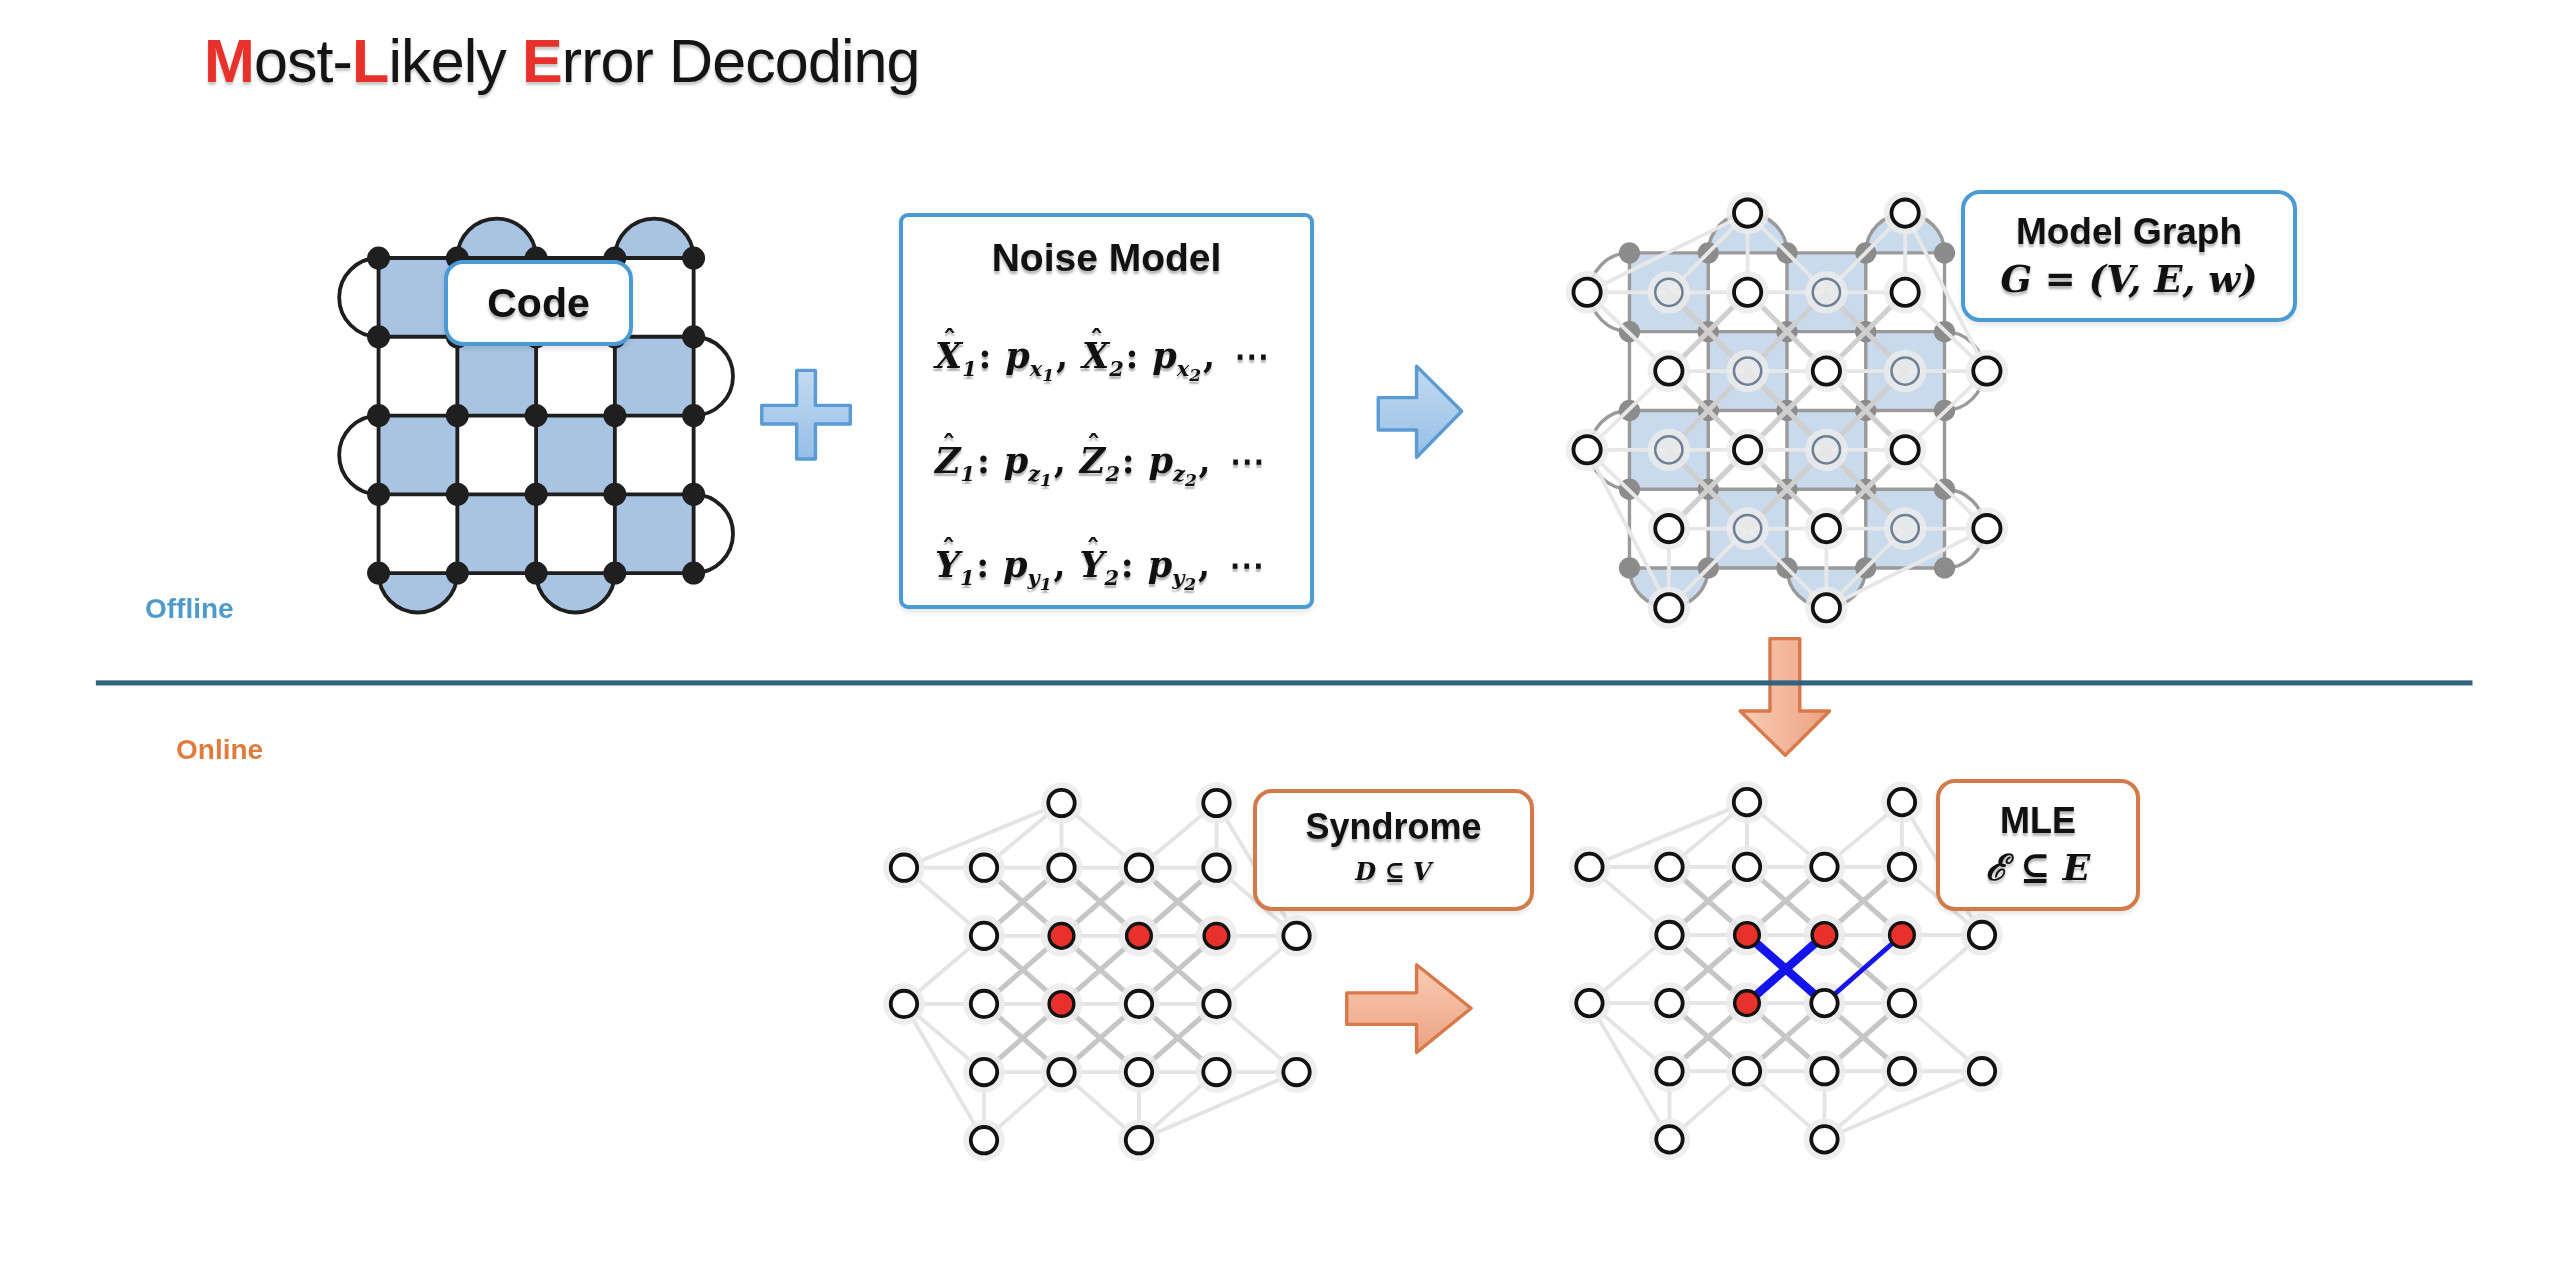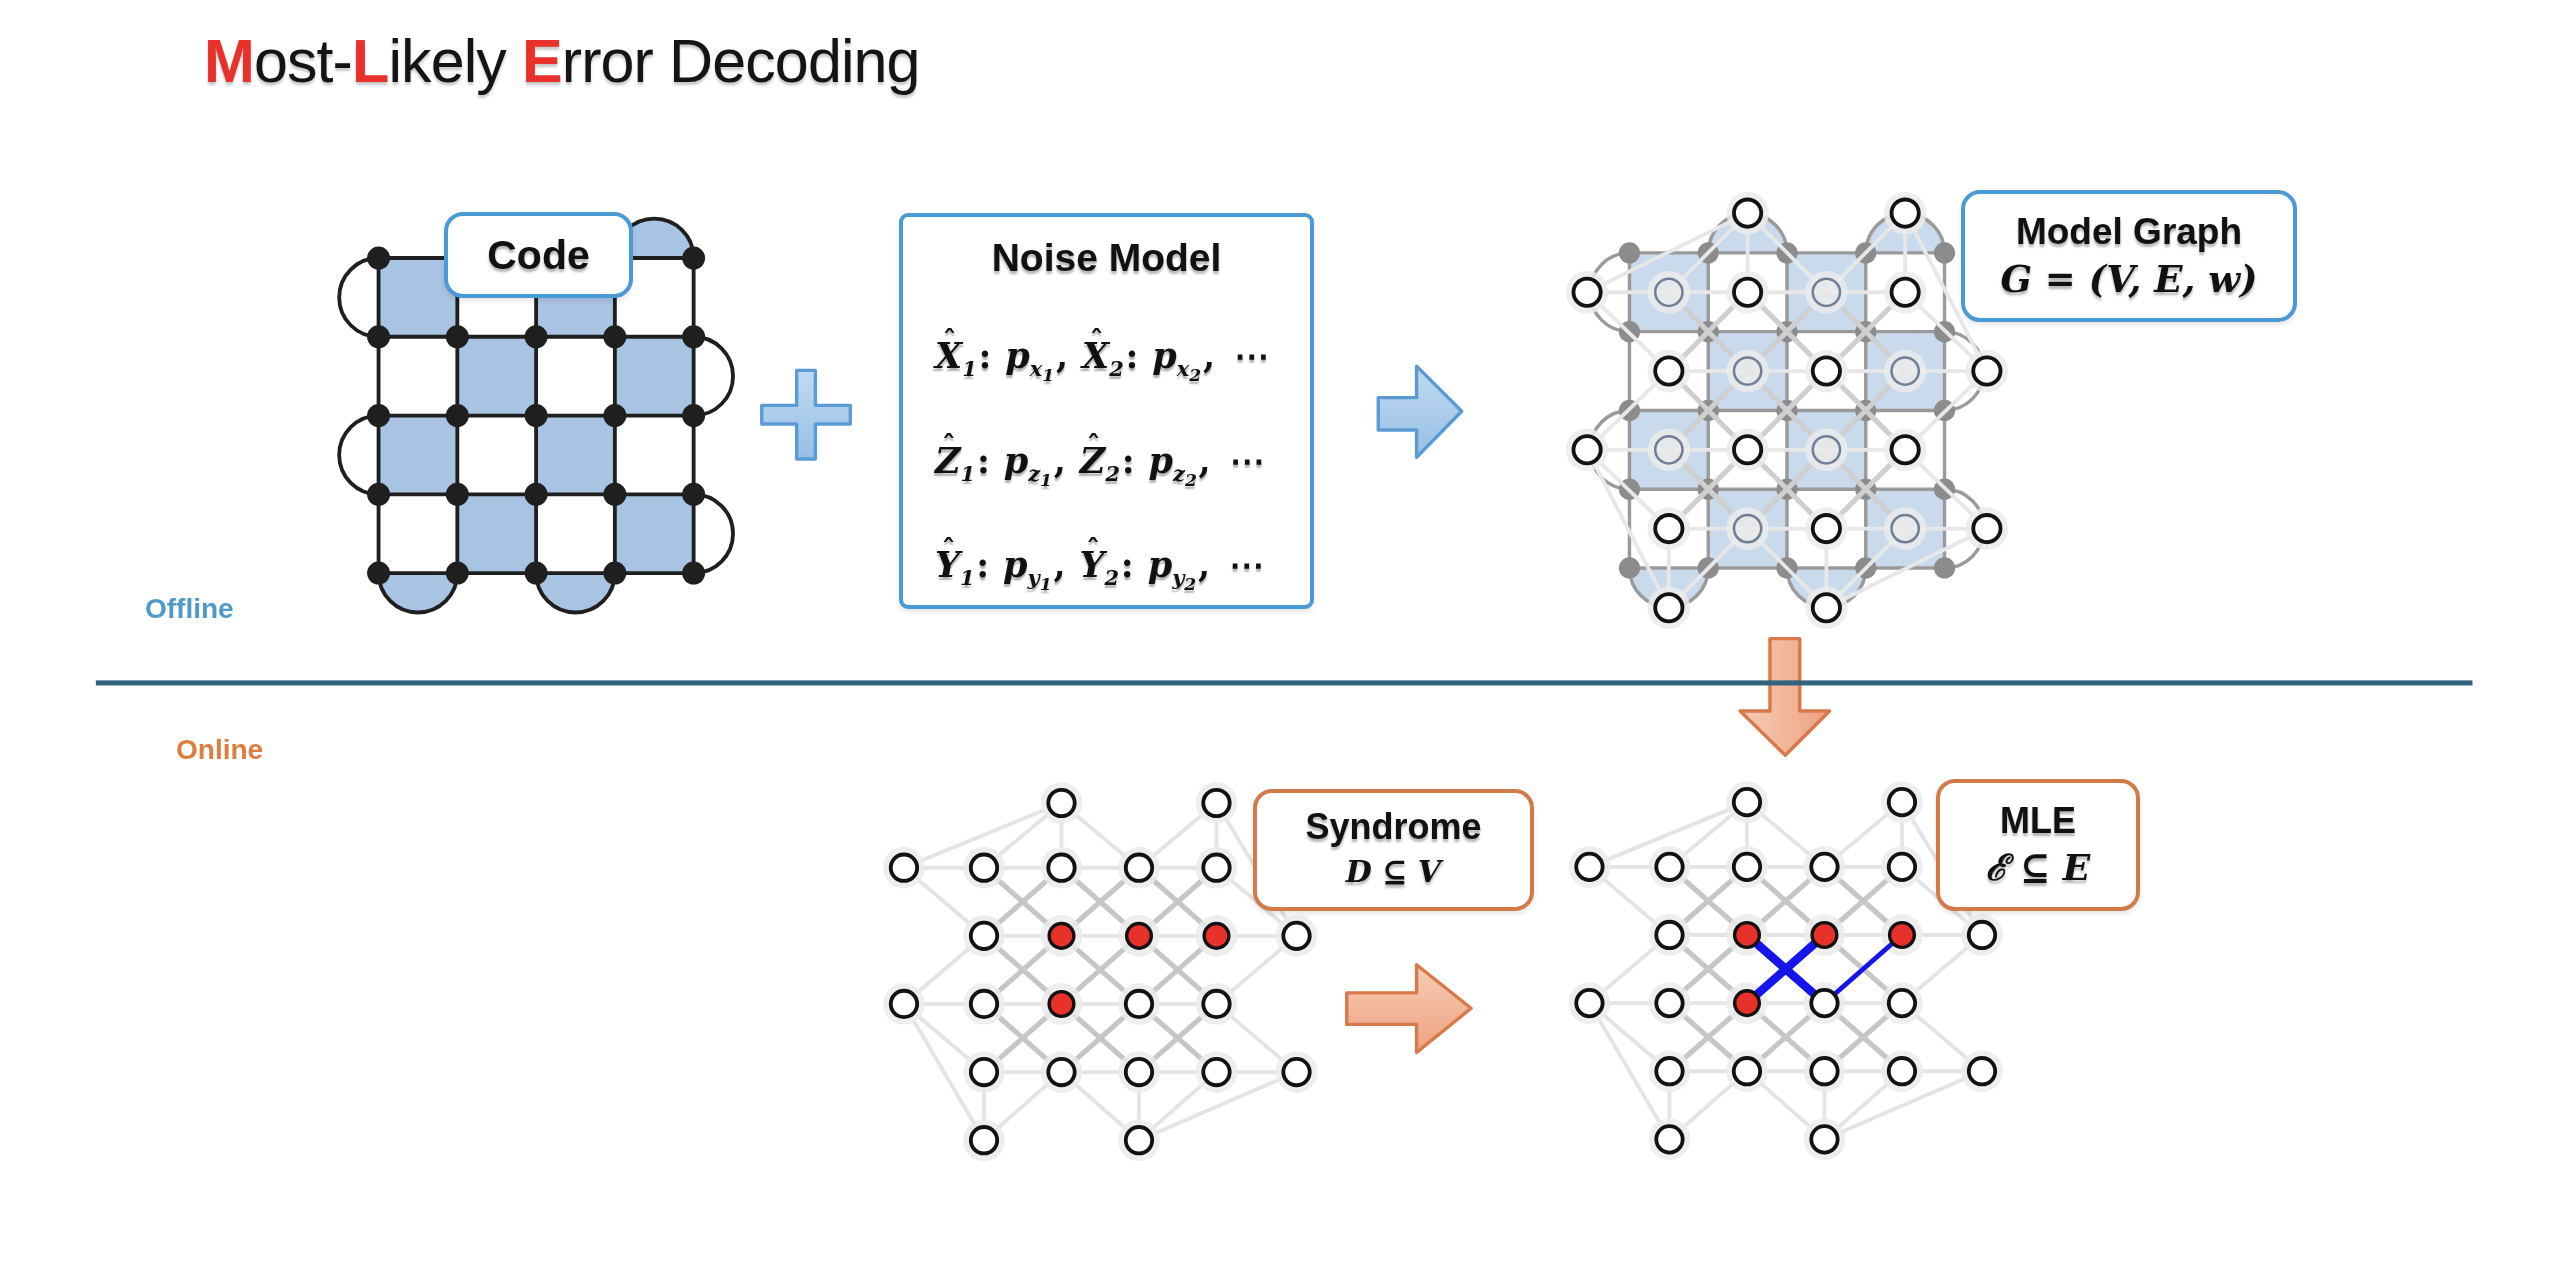--- a/index.html
+++ b/index.html
@@ -29,21 +29,21 @@
 
   #code-box{left:444px;top:212px;width:181px;height:78px;}
   #code-box .l1{font-size:41px;}
 
   #model-box{left:1961px;top:190px;width:328px;height:124px;}
   #model-box .l1{font-size:37px;line-height:46px;}
   #model-box .l2{font-size:37px;line-height:48px;}
 
   #syndrome-box{left:1253px;top:789px;width:273px;height:114px;}
   #syndrome-box .l1{font-size:36px;line-height:44px;}
-  #syndrome-box .l2{font-size:30px;line-height:46px;}
+  #syndrome-box .l2{font-size:24px;line-height:46px;}
 
   #mle-box{left:1936px;top:779px;width:196px;height:124px;}
   #mle-box .l1{font-size:36px;line-height:44px;}
   #mle-box .l2{font-size:36px;line-height:48px;}
 
   
   #noise-box{left:899px;top:213px;width:407px;height:388px;border-radius:9px;
              justify-content:flex-start;}
   #noise-title{font-size:39px;font-weight:700;color:#111;margin-top:19px;
                text-shadow:0 2.6px 2.6px rgba(0,0,0,.30);}
@@ -534,21 +534,21 @@
           <circle cx="2142" cy="1338" r="15.5" fill="#fff" stroke="#121212" stroke-width="4.5"></circle>
         </g>
       </g>
     </svg>
 
   <div id="slide-title" class="txt"><span class="em" style="color: rgb(232, 49, 42);">M</span><span>ost-</span><span class="em" style="color: rgb(232, 49, 42);">L</span><span>ikely </span><span class="em" style="color: rgb(232, 49, 42);">E</span><span>rror Decoding</span></div>
 
   <div id="offline-label" class="txt section-label" style="color: rgb(78, 155, 203);">Offline</div>
   <div id="online-label" class="txt section-label" style="color: rgb(222, 125, 61); margin-left: 31px;">Online</div>
 
-  <div id="code-box" class="callout" style="border: 4.3px solid rgb(74, 155, 213);">
+  <div id="code-box" class="callout" style="border: 4.3px solid rgb(74, 155, 213); margin-top: 48px;">
     <div class="l1">Code</div>
   </div>
 
   <div id="noise-box" class="callout" style="border: 4.3px solid rgb(74, 155, 213);">
     <div id="noise-title">Noise Model</div>
     <div id="mline-0" class="mline"><span class="hat"><span class="caret">ˆ</span>X</span><sub>1</sub><span class="colon">:</span> p<sub>x<sub>1</sub></sub><span class="colon">,</span> <span class="hat"><span class="caret">ˆ</span>X</span><sub>2</sub><span class="colon">:</span> p<sub>x<sub>2</sub></sub><span class="colon">,</span> <span class="dots">⋯</span></div>
     <div id="mline-1" class="mline"><span class="hat"><span class="caret">ˆ</span>Z</span><sub>1</sub><span class="colon">:</span> p<sub>z<sub>1</sub></sub><span class="colon">,</span> <span class="hat"><span class="caret">ˆ</span>Z</span><sub>2</sub><span class="colon">:</span> p<sub>z<sub>2</sub></sub><span class="colon">,</span> <span class="dots">⋯</span></div>
     <div id="mline-2" class="mline"><span class="hat"><span class="caret">ˆ</span>Y</span><sub>1</sub><span class="colon">:</span> p<sub>y<sub>1</sub></sub><span class="colon">,</span> <span class="hat"><span class="caret">ˆ</span>Y</span><sub>2</sub><span class="colon">:</span> p<sub>y<sub>2</sub></sub><span class="colon">,</span> <span class="dots">⋯</span></div>
   </div>
 

